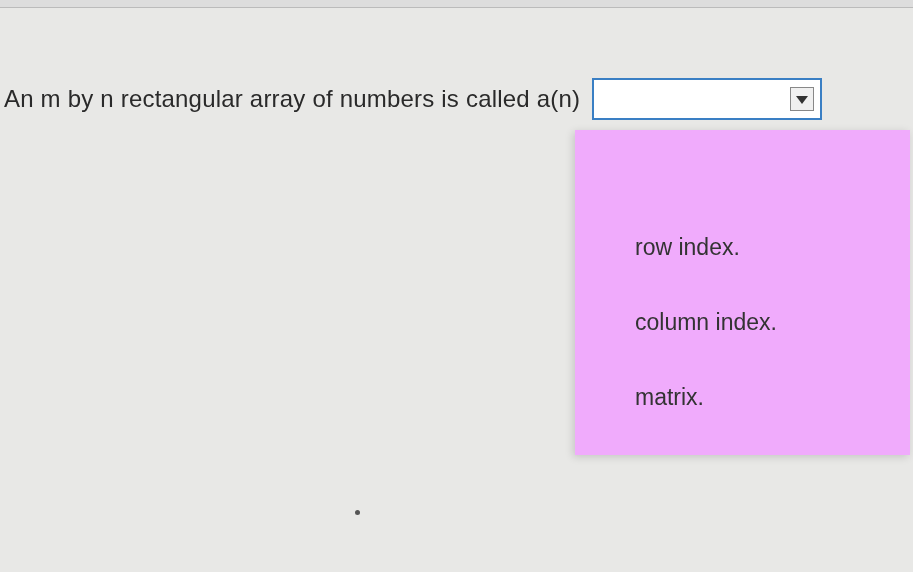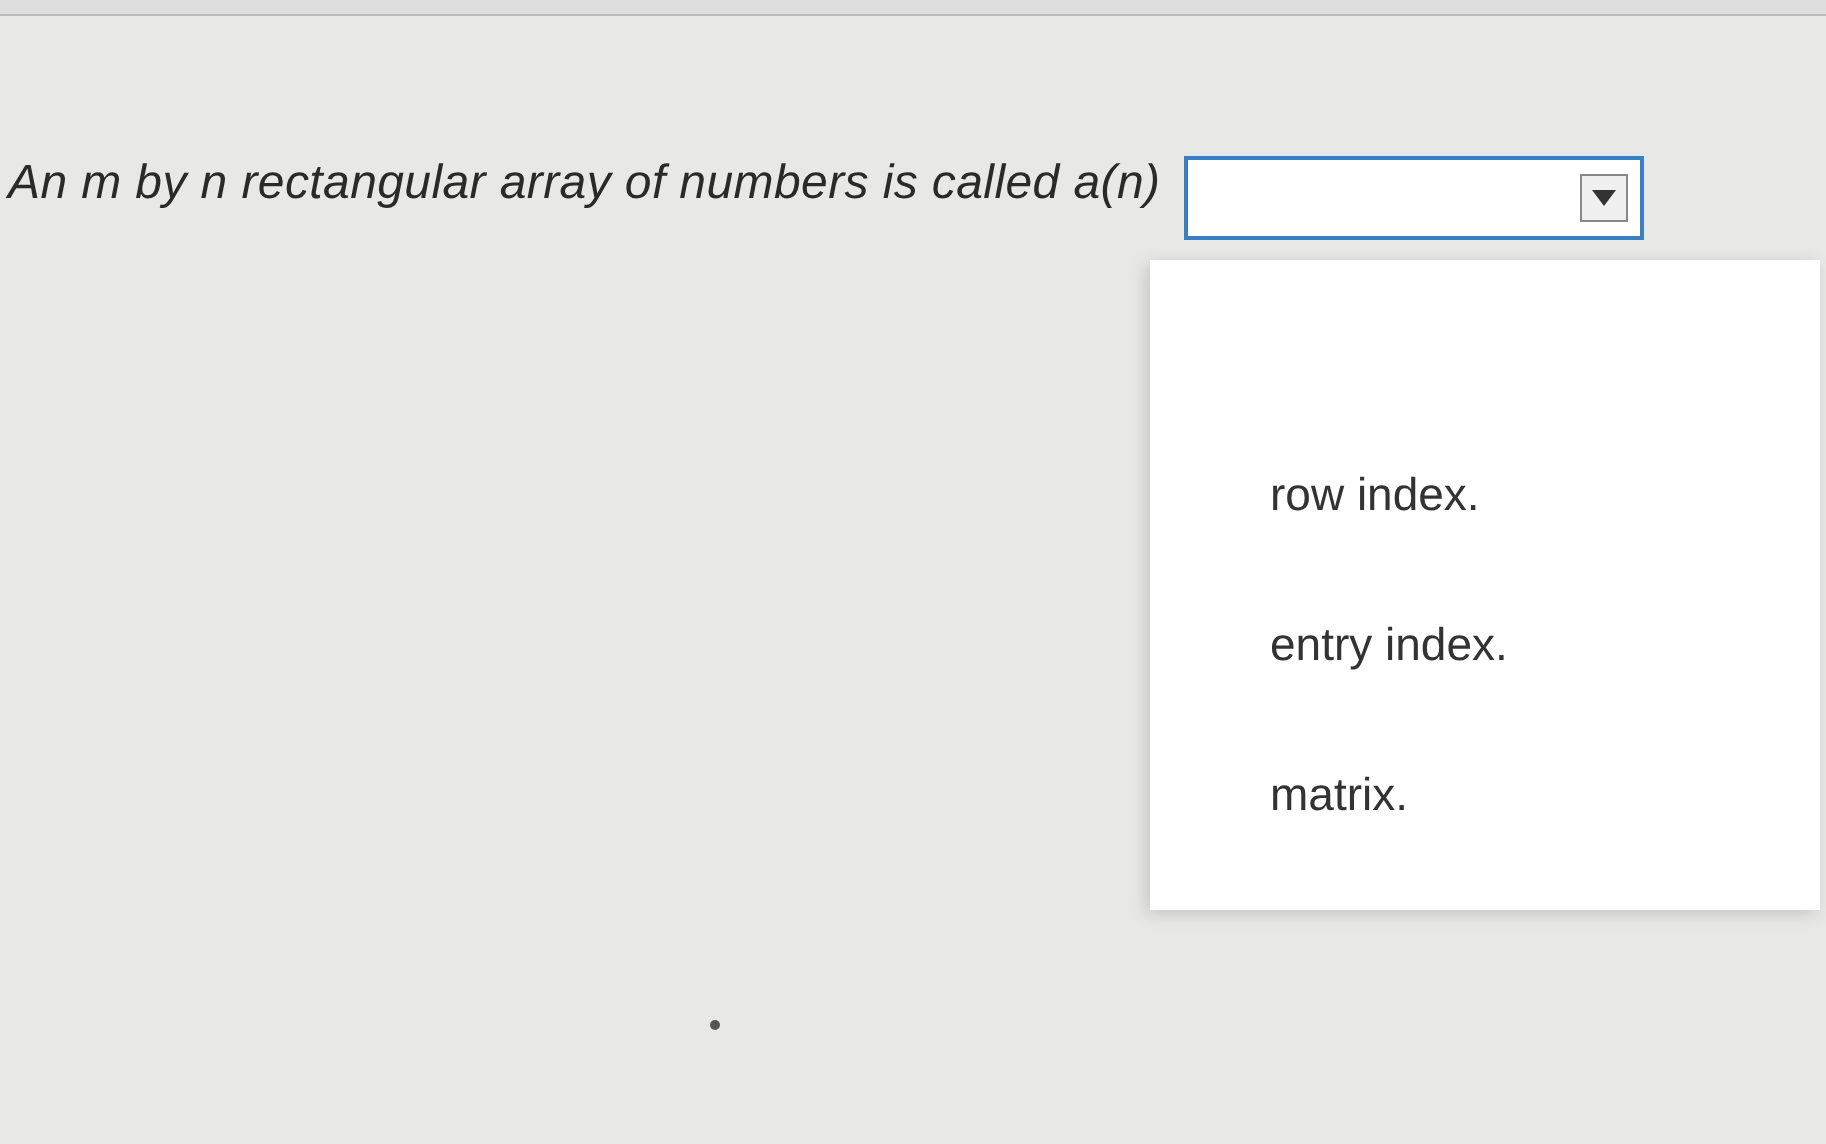--- a/index.html
+++ b/index.html
@@ -22,21 +22,21 @@
       right: 0;
       height: 8px;
       border-bottom: 1px solid #bbb;
       background: #ddd;
     }
     .question-row {
       position: absolute;
       top: 78px;
       left: 0;
       display: flex;
-      font-style: italic;
+      align-items: center;
     }
     .question-text {
       font-size: 24px;
       color: #2a2a2a;
       padding-left: 4px;
       letter-spacing: 0.2px;
     }
     .select-box {
       margin-left: 12px;
       width: 230px;
@@ -60,21 +60,21 @@
     }
     .dropdown-trigger svg {
       width: 12px;
       height: 8px;
     }
     .dropdown-panel {
       position: absolute;
       top: 130px;
       left: 575px;
       width: 335px;
-      background: #ffffff;
+      background: #f0abfc;
       box-shadow: -2px 2px 8px rgba(0,0,0,0.15);
       padding-top: 80px;
       padding-bottom: 20px;
     }
     .dropdown-option {
       font-size: 23px;
       color: #333;
       padding: 24px 0 24px 60px;
       cursor: pointer;
     }
@@ -102,17 +102,17 @@
         <svg viewBox="0 0 12 8">
             <polygon points="0,0 12,0 6,8" fill="#333"></polygon>
           </svg>
       </span>
     </div>
   </div>
 </div>
 
 <div class="dropdown-panel">
   <div class="dropdown-option">row index.</div>
-  <div class="dropdown-option">entry index.</div>
+  <div class="dropdown-option">column index.</div>
   <div class="dropdown-option">matrix.</div>
 </div>
 
 <div class="dot"></div>
 
 </body></html>

